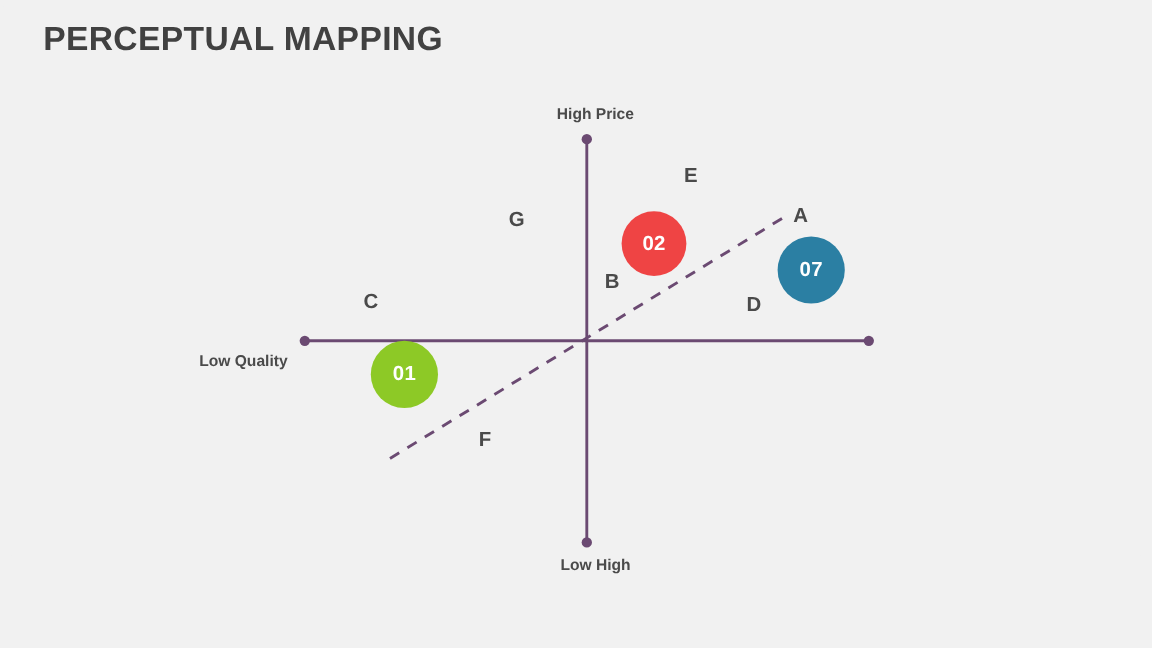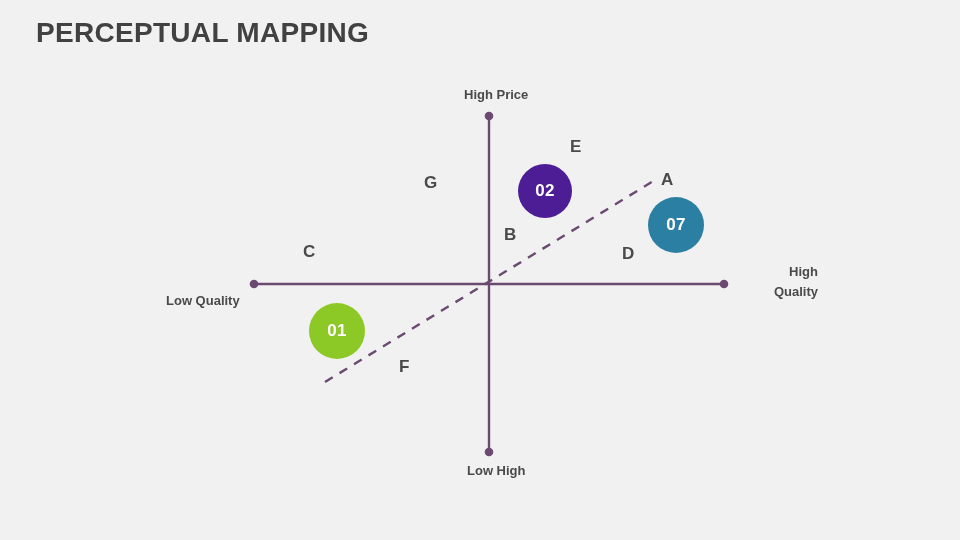--- a/index.html
+++ b/index.html
@@ -92,27 +92,26 @@
       <circle cx="489" cy="452" r="4.3" fill="#6b4a72"></circle>
       <circle cx="254" cy="284" r="4.3" fill="#6b4a72"></circle>
       <circle cx="724" cy="284" r="4.3" fill="#6b4a72"></circle>
     </g>
     <line x1="325" y1="382" x2="655" y2="180" stroke="#6b4a72" stroke-width="2.4" stroke-dasharray="9 8" stroke-linecap="butt"></line>
   </svg>
 
   <div class="axis-label high-price">High Price</div>
   <div class="axis-label low-price">Low High</div>
   <div class="axis-label low-quality">Low Quality</div>
-  <div class="axis-label high-quality">High Quality</div>
 
   <div class="point-label" style="left:661px; top:171px;">A</div>
   <div class="point-label" style="left:504px; top:226px;">B</div>
   <div class="point-label" style="left:303px; top:243px;">C</div>
   <div class="point-label" style="left:622px; top:245px;">D</div>
   <div class="point-label" style="left:570px; top:138px;">E</div>
   <div class="point-label" style="left:399px; top:358px;">F</div>
   <div class="point-label" style="left:424px; top:174px;">G</div>
 
-  <div class="bubble" style="left:309px; top:303px; width:56px; height:56px; background:#8dc926;">01</div>
-  <div class="bubble" style="left:518px; top:164px; width:54px; height:54px; background:#4c1d95;">02</div>
+  <div class="bubble" style="left:309px; top:284px; width:56px; height:56px; background:#8dc926;">01</div>
+  <div class="bubble" style="left:518px; top:176px; width:54px; height:54px; background:#ef4444;">02</div>
   <div class="bubble" style="left:648px; top:197px; width:56px; height:56px; background:#2b7fa3;">07</div>
 
 </div>
 
 </body></html>

